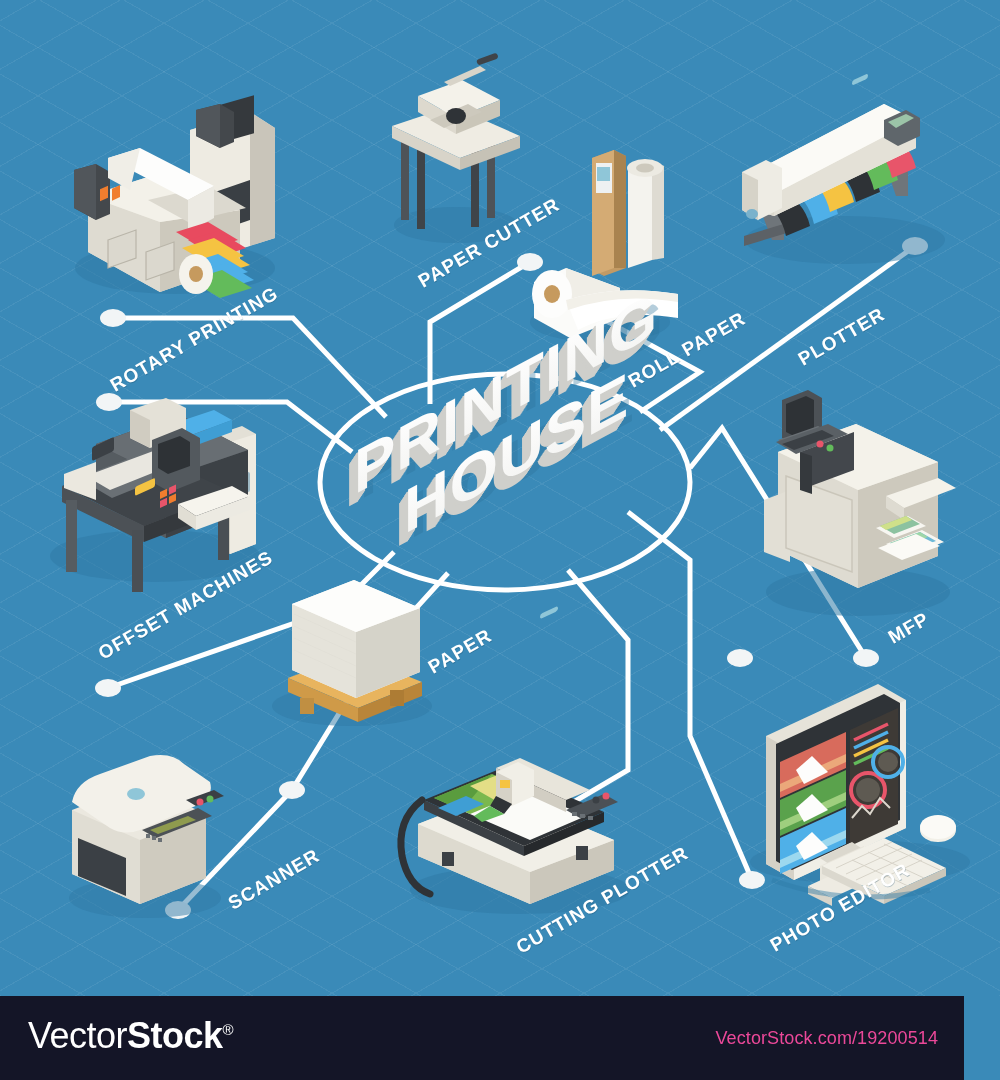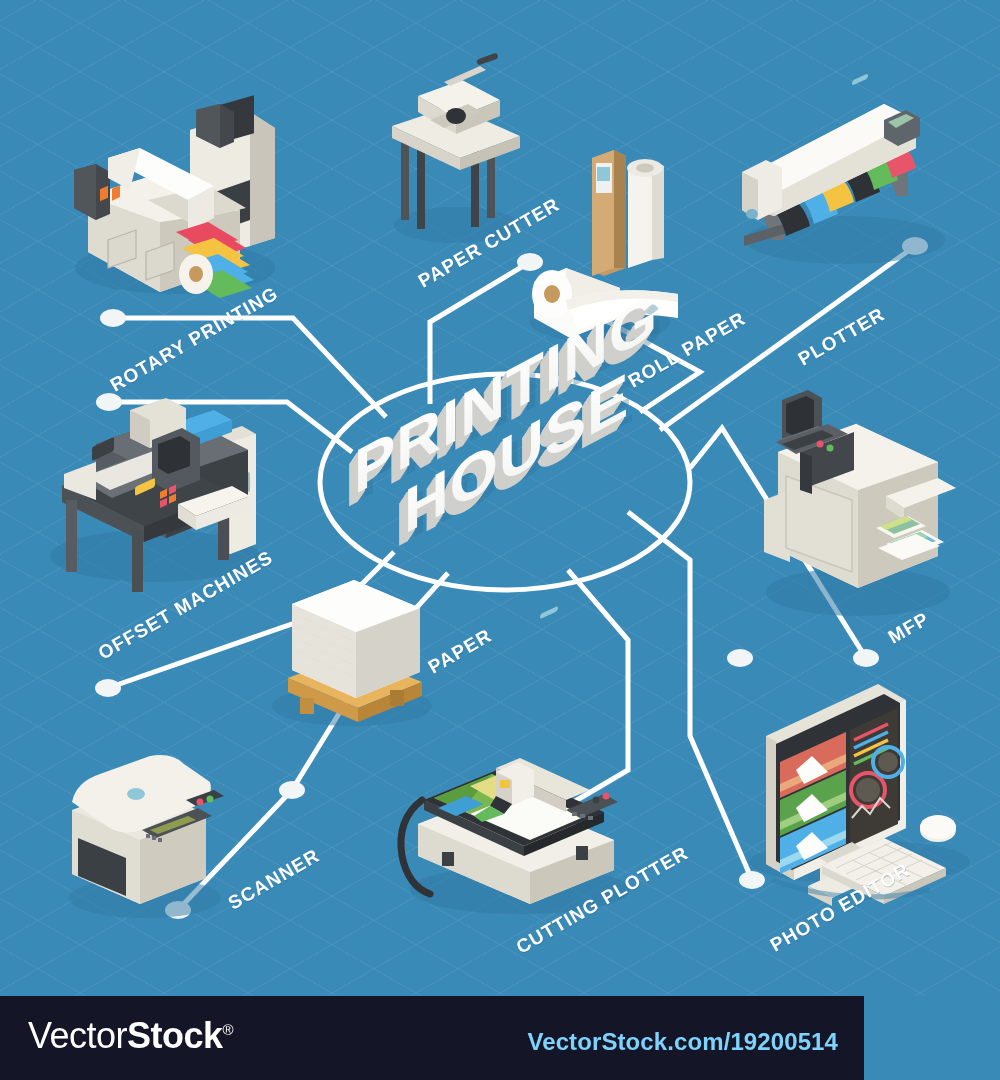--- a/index.html
+++ b/index.html
@@ -31,33 +31,33 @@
     font-size:19px;
     letter-spacing:1.1px;
     white-space:nowrap;
     text-shadow:0 1px 0 rgba(20,70,100,.30);
     transform-origin:0 50%;
   }
   .up   { transform:rotate(-30deg); }   
 
   
   .footer {
-    position:absolute; left:0; top:996px; width:864px; height:84px;
+    position:absolute; left:0; top:996px; width:964px; height:84px;
     background:#141527;
   }
   .vs-logo {
     position:absolute; left:28px; top:22px;
     color:#fff; font-size:36px; letter-spacing:-.5px; line-height:1;
   }
   .vs-logo .thin { font-weight:300; }
   .vs-logo .bold { font-weight:bold; }
   .vs-logo .reg { font-size:15px; vertical-align:super; font-weight:normal; }
   .vs-url {
     position:absolute; right:26px; top:32px;
-    color:#7dd3fc; font-size:24px; letter-spacing:.1px;font-weight:bold;
+    color:#ec4899; font-size:18px; letter-spacing:.1px;
   }
 </style>
 </head>
 <body>
 
 <div id="stage">
 
   <div class="bg"></div>
 
   <svg class="layer" viewBox="0 0 1000 996">

